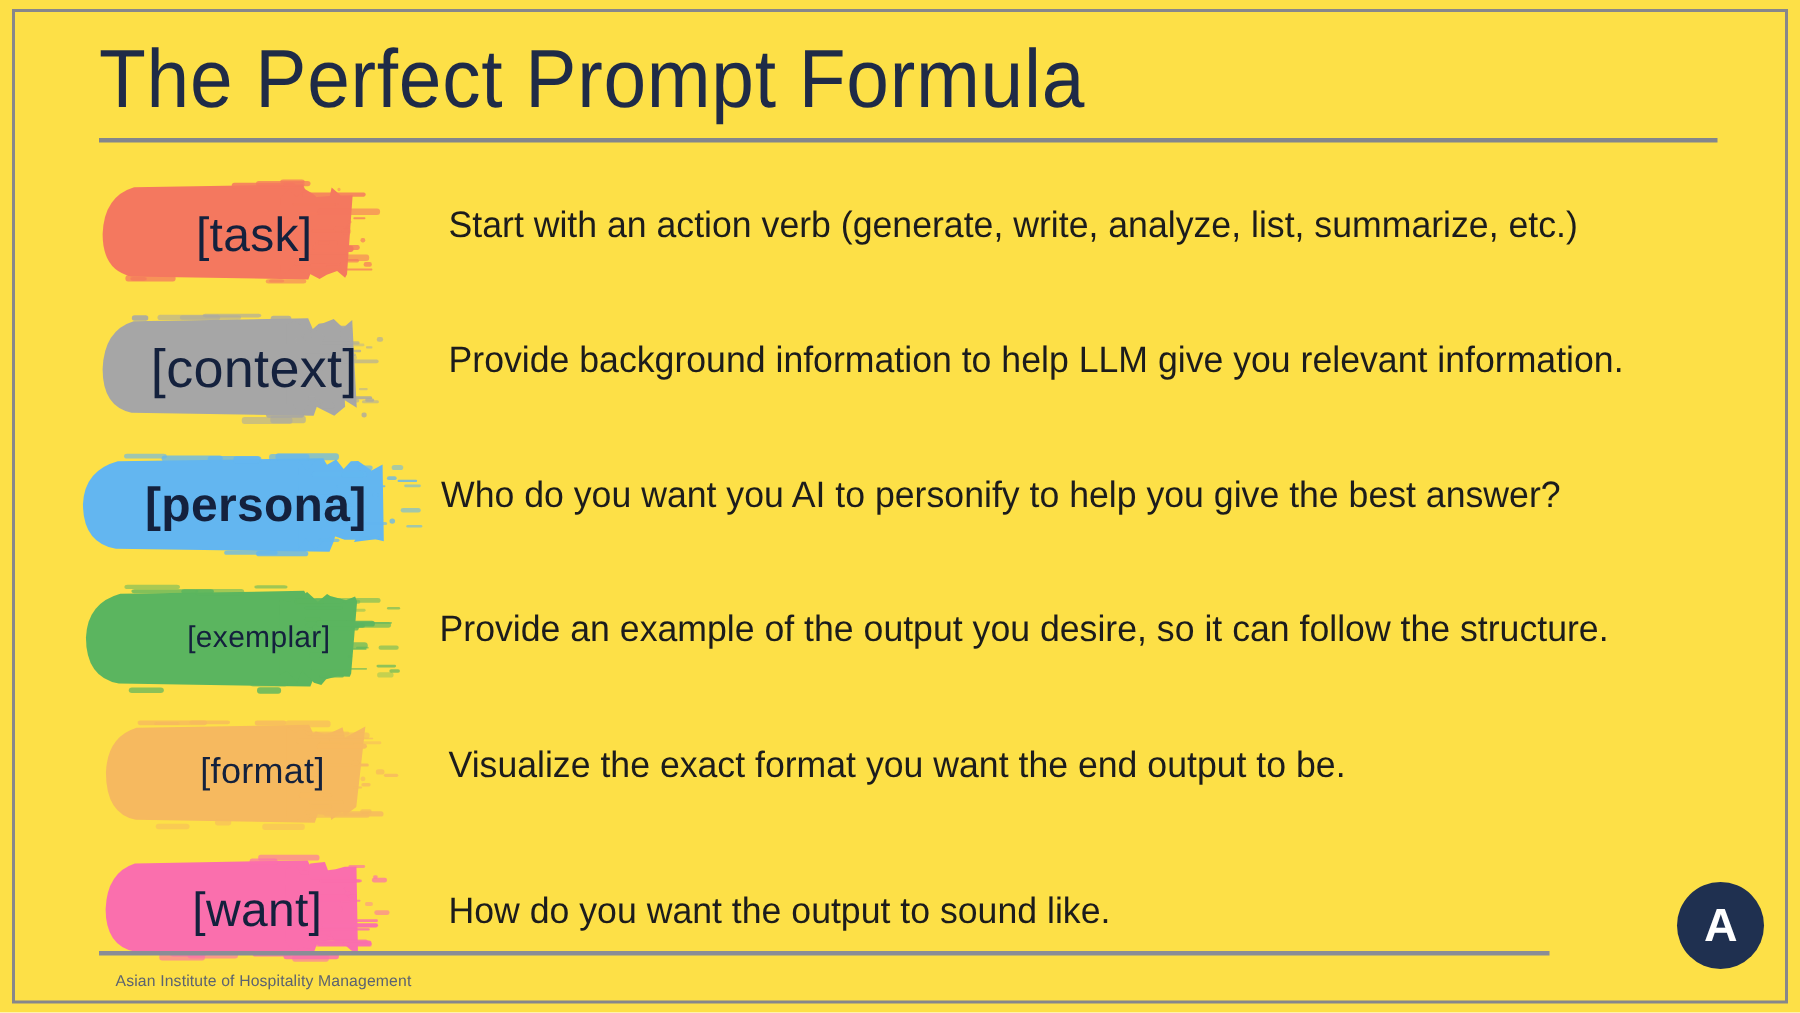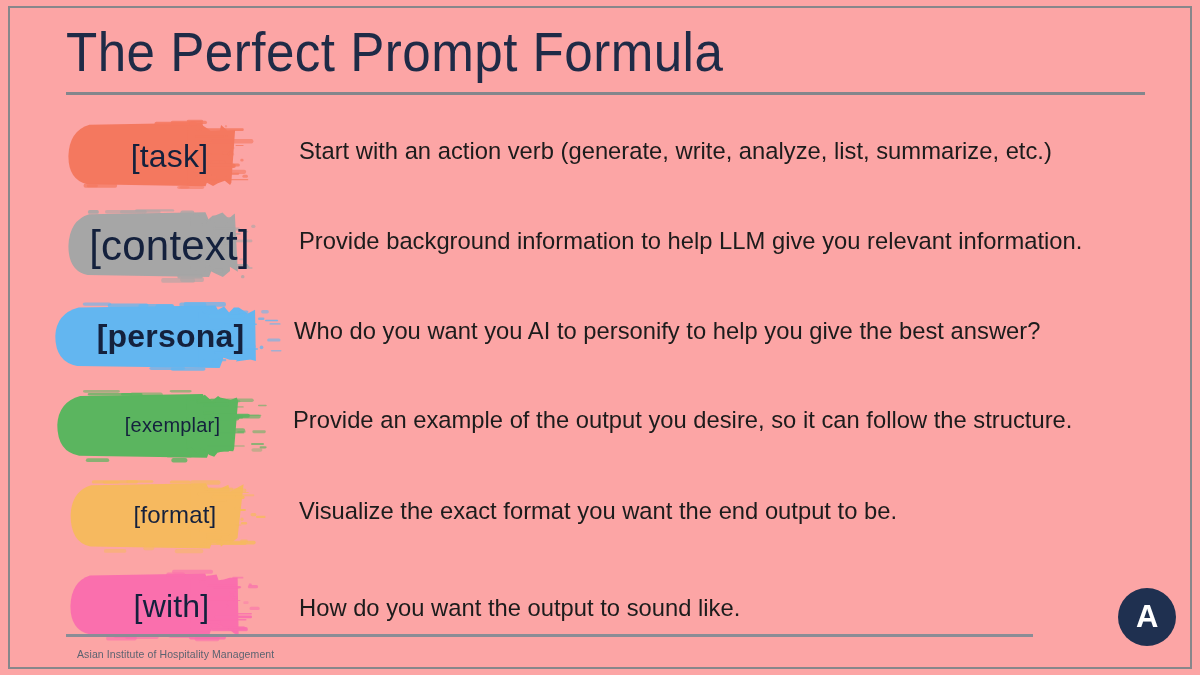--- a/index.html
+++ b/index.html
@@ -9,21 +9,21 @@
     height: 675px;
     background: #ffffff;
     font-family: "Liberation Sans", sans-serif;
     overflow: hidden;
   }
 
   .slide {
     position: relative;
     width: 1200px;
     height: 675px;
-    background: #fca5a5;
+    background: #fde047;
   }
 
   
   .slide-frame {
     position: absolute;
     left: 8px;
     top: 6px;
     right: 8px;
     bottom: 6px;
     border: 2px solid #87878b;
@@ -257,21 +257,21 @@
             <rect x="190.5" y="66.0" width="3.5" height="2.4" rx="1.2" fill="#A6A6A6" opacity="0.57"></rect>
             <rect x="79.9" y="9.2" width="42.8" height="2.4" rx="2" fill="#A6A6A6" opacity="0.62"></rect>
             <rect x="47.0" y="9.9" width="45.7" height="3.5" rx="2" fill="#A6A6A6" opacity="0.55"></rect>
             <rect x="129.2" y="77.2" width="25.9" height="4.9" rx="2" fill="#A6A6A6" opacity="0.62"></rect>
             <rect x="108.4" y="78.0" width="36.9" height="4.7" rx="2" fill="#A6A6A6" opacity="0.55"></rect>
             <rect x="28.3" y="10.1" width="12.0" height="3.7" rx="2" fill="#A6A6A6" opacity="0.88"></rect>
             <rect x="63.3" y="10.2" width="44.5" height="3.0" rx="2" fill="#A6A6A6" opacity="0.53"></rect>
             <rect x="126.1" y="74.8" width="27.7" height="3.7" rx="2" fill="#A6A6A6" opacity="0.85"></rect>
             <rect x="129.5" y="10.5" width="15.0" height="3.6" rx="2" fill="#A6A6A6" opacity="0.77"></rect>
           </svg>
-          <div class="tag-label" style="font-size: 42px;">[context]</div>
+          <div class="tag-label" style="font-size: 36px;">[context]</div>
         </div>
         <div class="desc" style="left: 299px; top: 27px;">Provide background information to help LLM give you relevant information.</div>
       </div>
       <div class="row" style="top: 290px;">
         <div class="stroke-wrap" style="left: 48px; width: 245px;">
           <svg viewBox="0 0 235 92" preserveAspectRatio="none" xmlns="http://www.w3.org/2000/svg">
             <path d="M 29.304269547325102 17.55588134430727
       Q 8 23.55588134430727 7 46
       Q 7 71.90233196159122 28 75.90233196159122
       L 164.65069444444444 77.90233196159122
@@ -453,21 +453,21 @@
             <rect x="179.9" y="68.3" width="5.5" height="2.1" rx="1.1" fill="#FA6FAD" opacity="0.63"></rect>
             <rect x="114.1" y="74.5" width="28.1" height="3.2" rx="2" fill="#FA6FAD" opacity="0.83"></rect>
             <rect x="66.8" y="74.9" width="36.7" height="4.1" rx="2" fill="#FA6FAD" opacity="0.62"></rect>
             <rect x="118.1" y="9.8" width="44.8" height="3.9" rx="2" fill="#FA6FAD" opacity="0.62"></rect>
             <rect x="54.2" y="74.2" width="25.9" height="3.7" rx="2" fill="#FA6FAD" opacity="0.58"></rect>
             <rect x="46.1" y="75.9" width="33.3" height="4.5" rx="2" fill="#FA6FAD" opacity="0.62"></rect>
             <rect x="136.6" y="75.2" width="40.4" height="4.3" rx="2" fill="#FA6FAD" opacity="0.88"></rect>
             <rect x="111.9" y="12.4" width="20.4" height="4.0" rx="2" fill="#FA6FAD" opacity="0.69"></rect>
             <rect x="143.0" y="76.5" width="26.7" height="4.7" rx="2" fill="#FA6FAD" opacity="0.59"></rect>
           </svg>
-          <div class="tag-label" style="font-size: 32px;">[with]</div>
+          <div class="tag-label" style="font-size: 32px;">[want]</div>
         </div>
         <div class="desc" style="left: 299px; top: 34px;">How do you want the output to sound like.</div>
       </div>
     </div>
 
   <div class="footer-rule"></div>
   <div class="footer-text">Asian Institute of Hospitality Management</div>
 
   <div class="logo">
     <span class="logo-letter">A</span>

